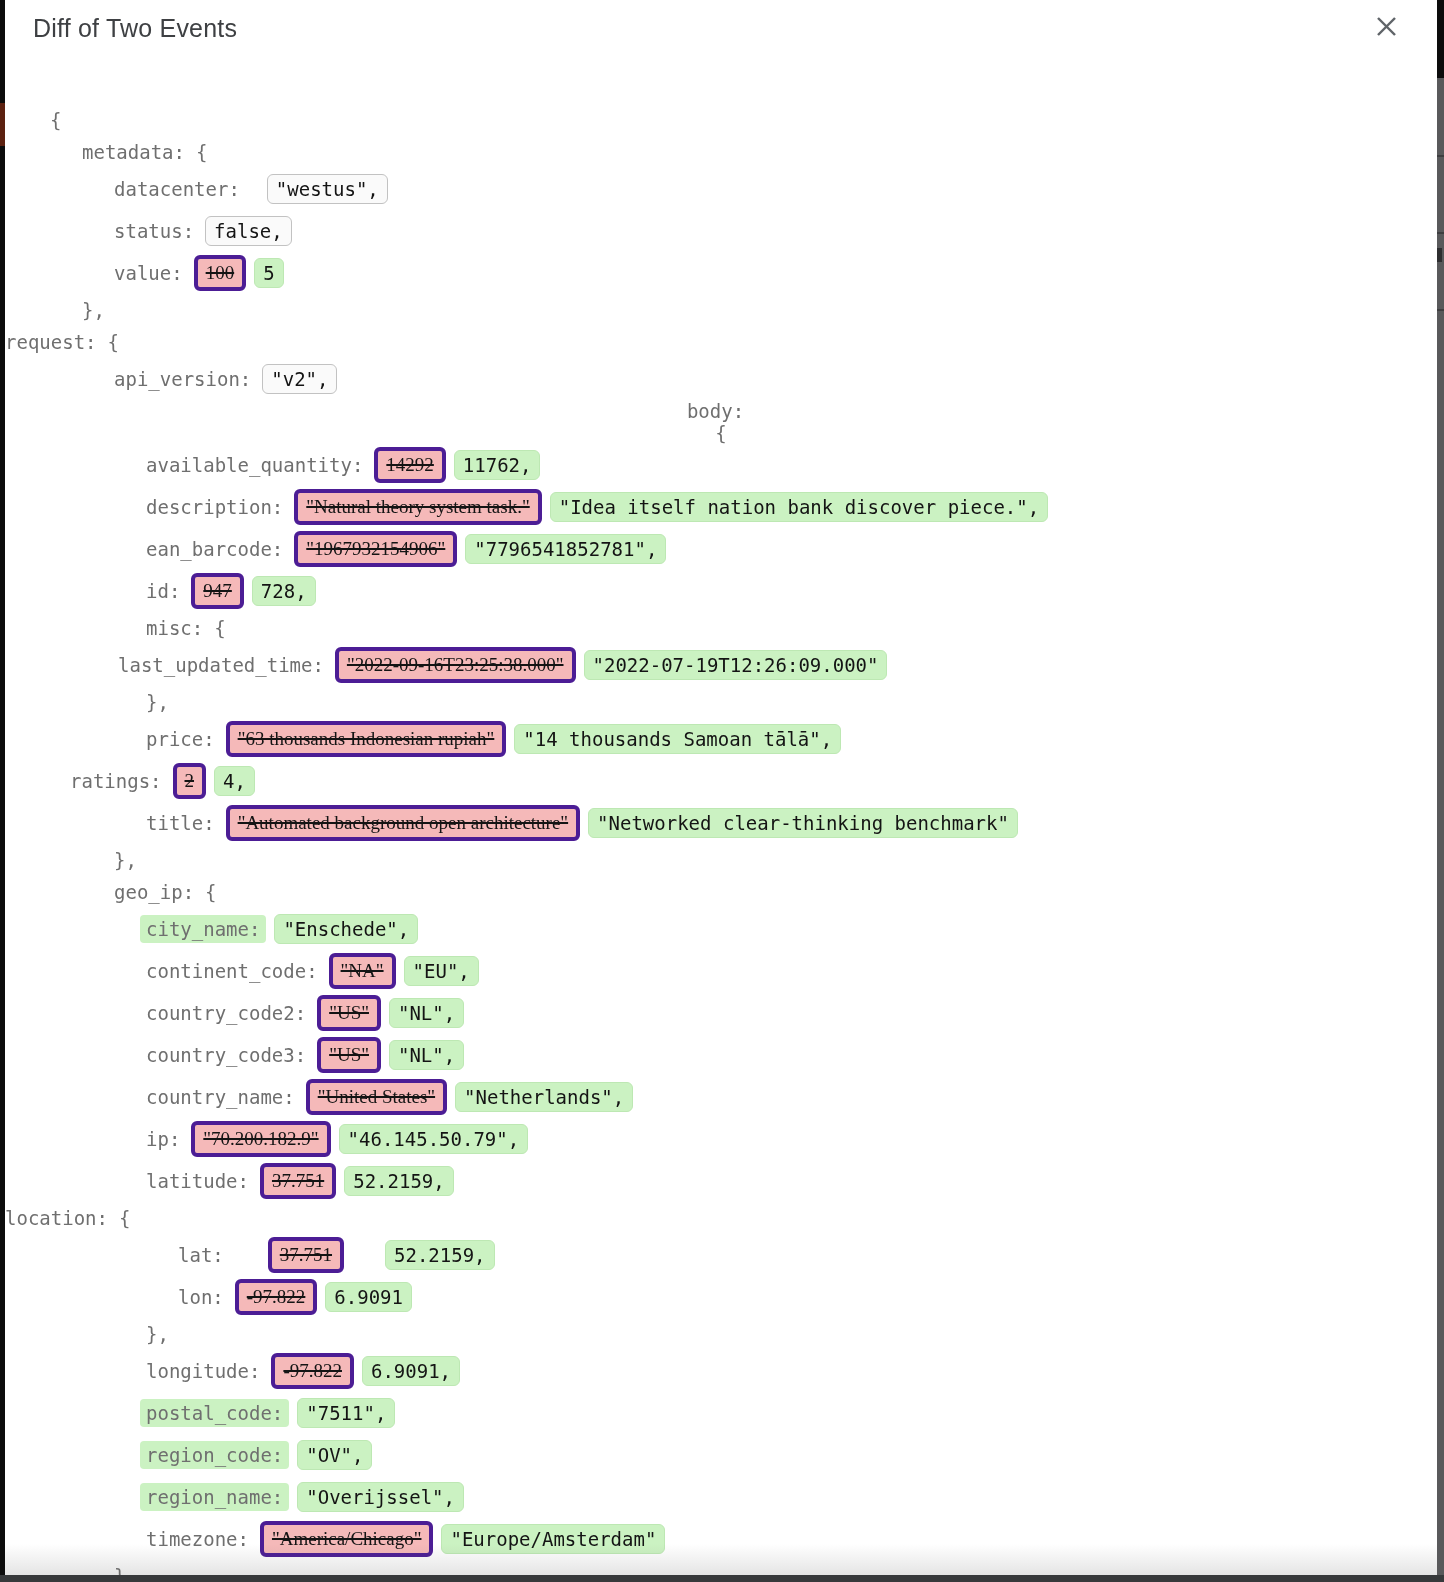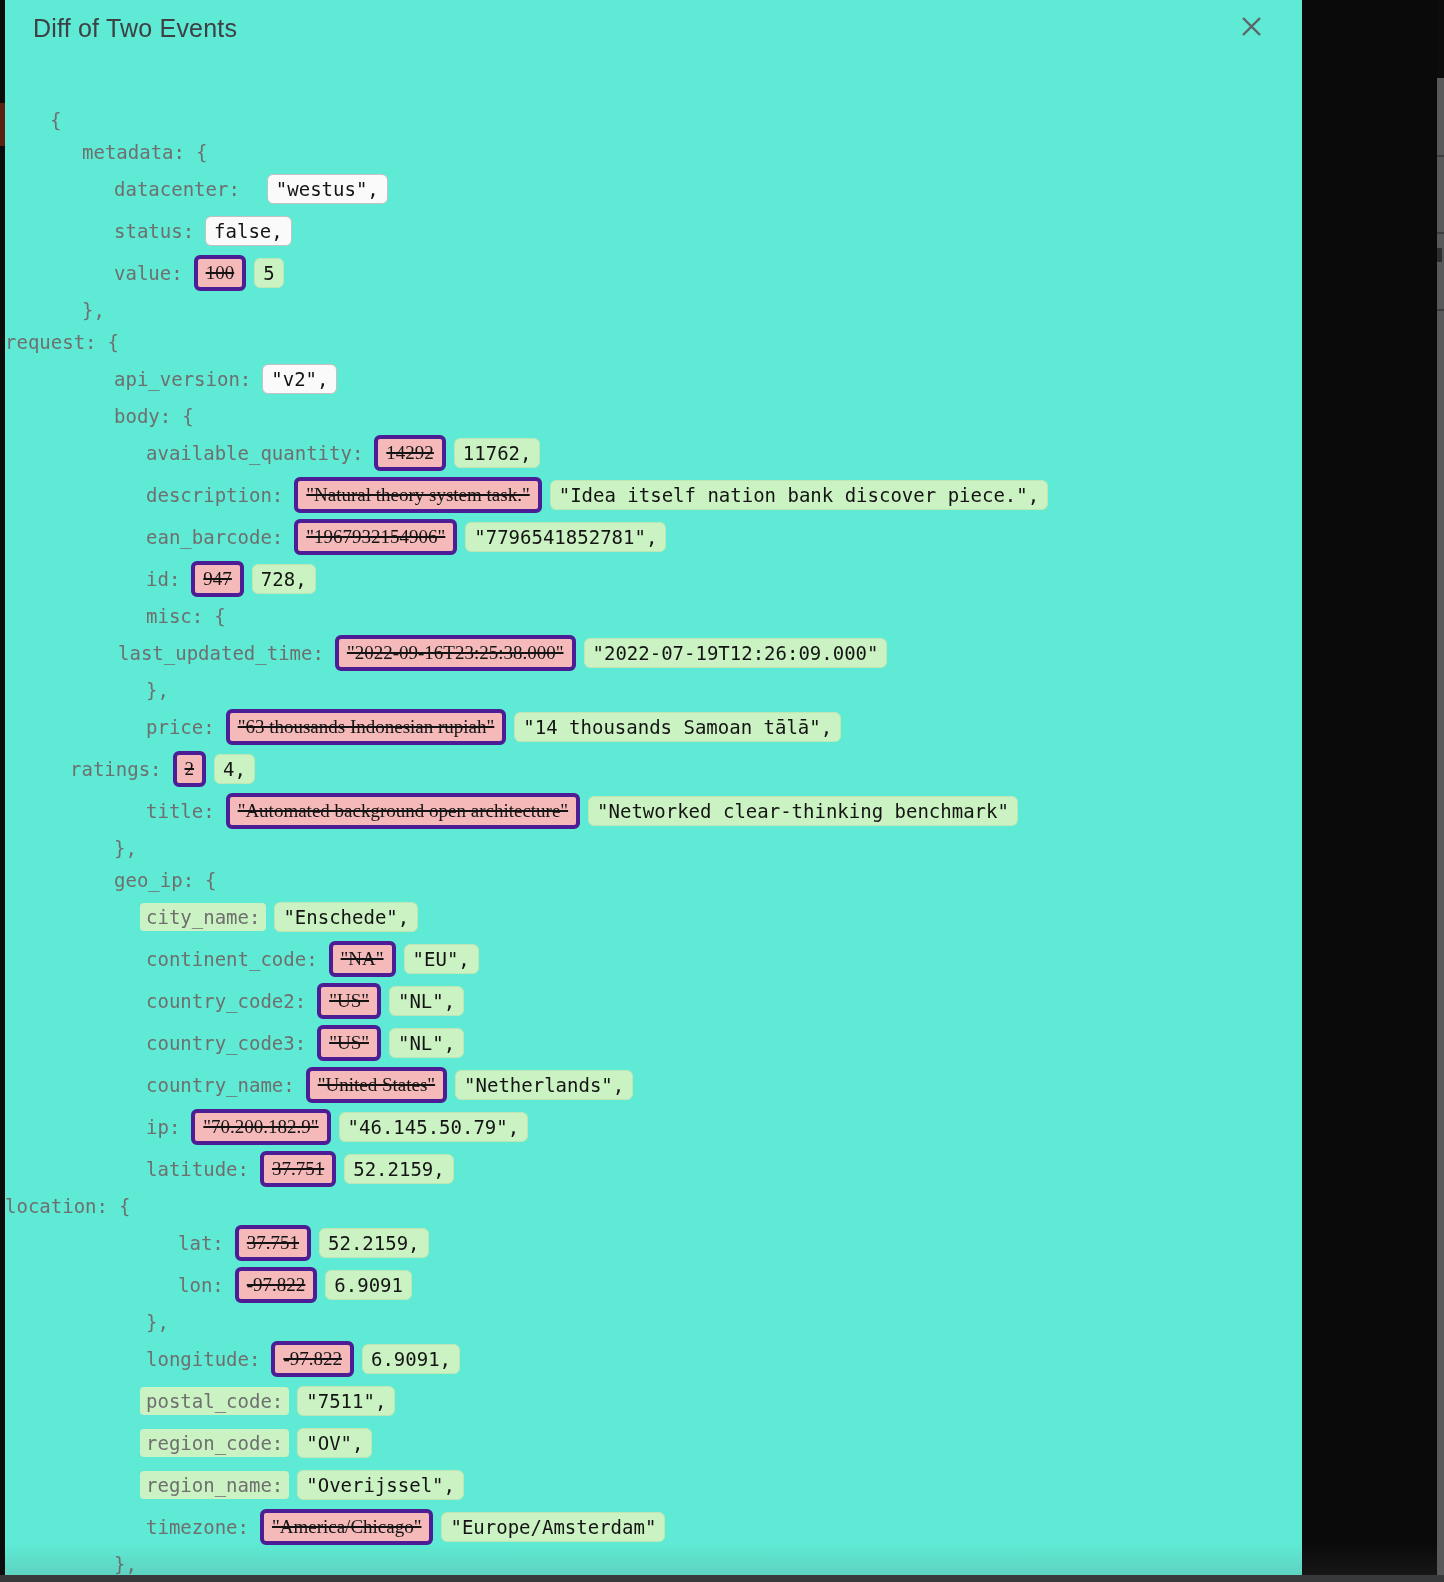--- a/index.html
+++ b/index.html
@@ -9,21 +9,21 @@
   
   .edge-left   { position:absolute; left:0; top:0; width:5px; height:1582px; background:#0c0c0c; }
   .edge-rust   { position:absolute; left:0; top:103px; width:5px; height:43px; background:#5c2110; }
   .edge-right  { position:absolute; left:1437px; top:0; width:7px; height:1582px; background:#59595b; }
   .edge-right-top { position:absolute; left:0; top:0; width:7px; height:78px; background:#0c0c0c; }
   .edge-right .hairline { position:absolute; left:0; width:7px; height:2px; background:#3e3e40; }
   .edge-right .mark { position:absolute; left:0; top:248px; width:5px; height:14px; background:#2e2e30; }
   .edge-bottom { position:absolute; left:0; top:1575px; width:1444px; height:7px; background:#37393b; z-index:5; }
 
   
-  .modal { position:absolute; left:5px; top:0; width:1297px; height:1575px; background:#5eead4; }
+  .modal { position:absolute; left:5px; top:0; width:1432px; height:1575px; background:#ffffff; }
   .modal-title { position:absolute; left:28px; top:14px; font-size:25px; font-weight:400; color:#3e4043; letter-spacing:0.2px; }
   .close-btn { position:absolute; right:36px; top:13px; width:30px; height:30px; cursor:pointer;
                display:flex; align-items:center; justify-content:center; background:none; border:none; padding:0; }
 
   
   .json-view { position:absolute; left:0; top:104px; width:1432px;
                font-family:"DejaVu Sans Mono", monospace; font-size:19px; color:#1b1b1b; }
   .row { display:flex; align-items:center; min-height:42px; }
   .row.plain { min-height:32px; }
   .jkey, .jbrace { color:#6f6f6f; white-space:pre; }
@@ -77,21 +77,21 @@
           <span class="jbrace">},</span>
         </div>
         <div class="row plain" style="">
           <span class="jkey">request:</span>
           <span class="jbrace">{</span>
         </div>
         <div class="row" style="padding-left: 109px;">
           <span class="jkey">api_version:</span>
           <span class="chip unchanged">"v2",</span>
         </div>
-        <div class="row plain" style="padding-left: 109px;">
+        <div class="row plain" style=" flex-direction: column;">
           <span class="jkey">body:</span>
           <span class="jbrace">{</span>
         </div>
         <div class="row" style="padding-left: 141px;">
           <span class="jkey">available_quantity:</span>
           <span class="chip removed">14292</span>
           <span class="chip added">11762,</span>
         </div>
         <div class="row" style="padding-left: 141px;">
           <span class="jkey">description:</span>
@@ -173,21 +173,21 @@
         </div>
         <div class="row" style="padding-left: 141px;">
           <span class="jkey">latitude:</span>
           <span class="chip removed">37.751</span>
           <span class="chip added">52.2159,</span>
         </div>
         <div class="row plain" style="">
           <span class="jkey">location:</span>
           <span class="jbrace">{</span>
         </div>
-        <div class="row" style="padding-left: 173px;">
+        <div class="row" style="padding-left: 173px; gap: 33px;">
           <span class="jkey">lat:</span>
           <span class="chip removed">37.751</span>
           <span class="chip added">52.2159,</span>
         </div>
         <div class="row" style="padding-left: 173px;">
           <span class="jkey">lon:</span>
           <span class="chip removed">-97.822</span>
           <span class="chip added">6.9091</span>
         </div>
         <div class="row plain" style="padding-left: 141px;">

